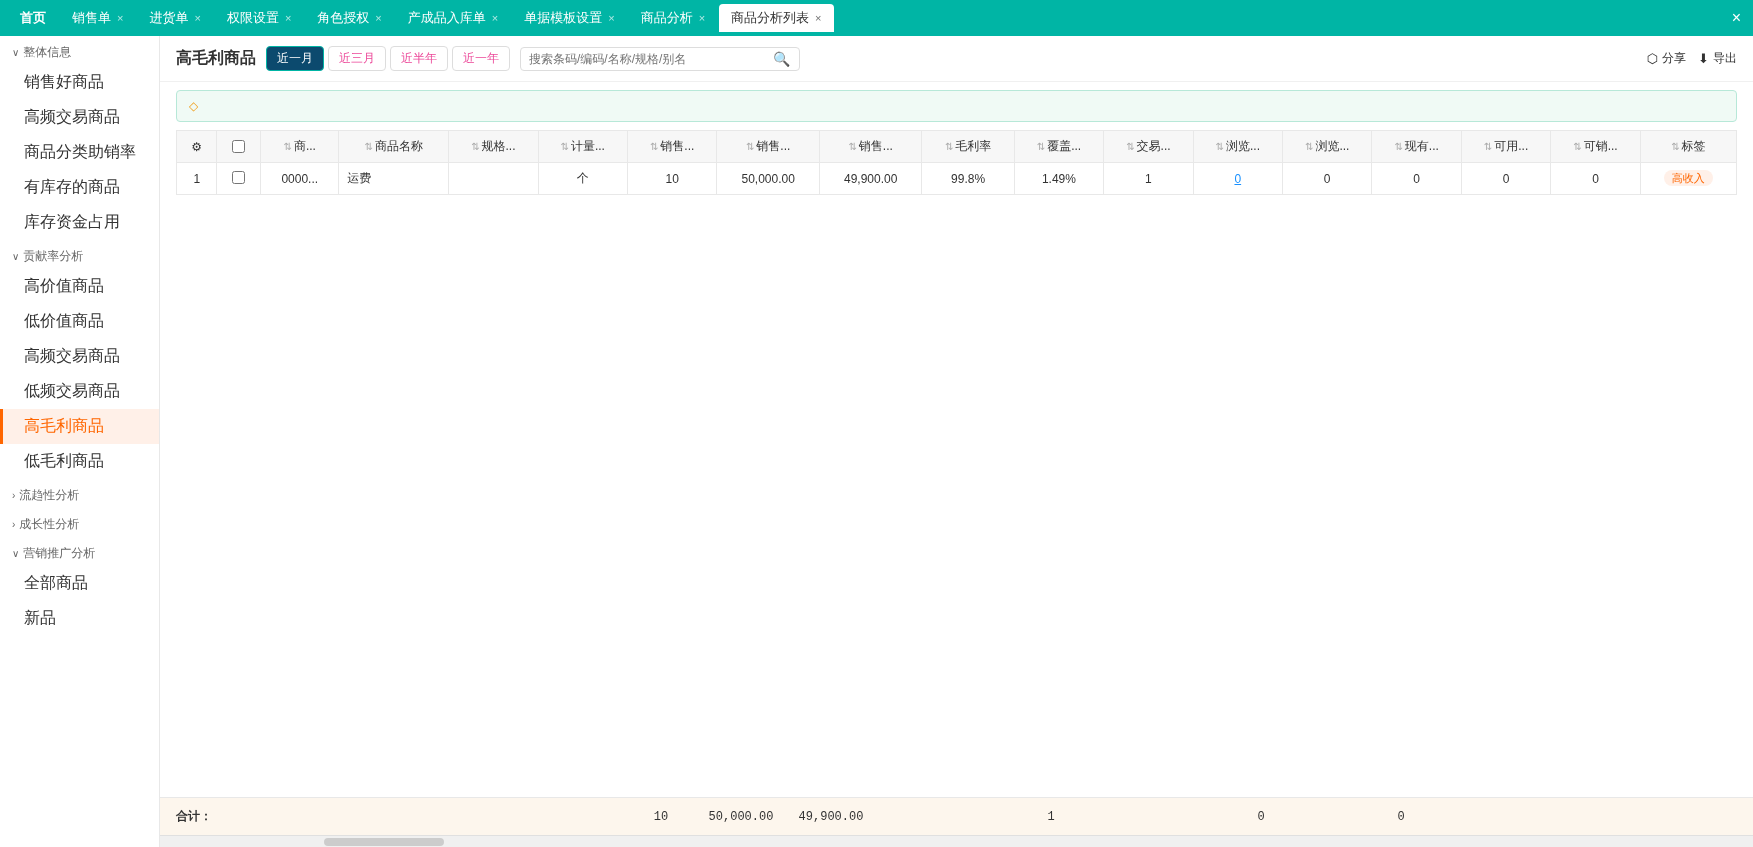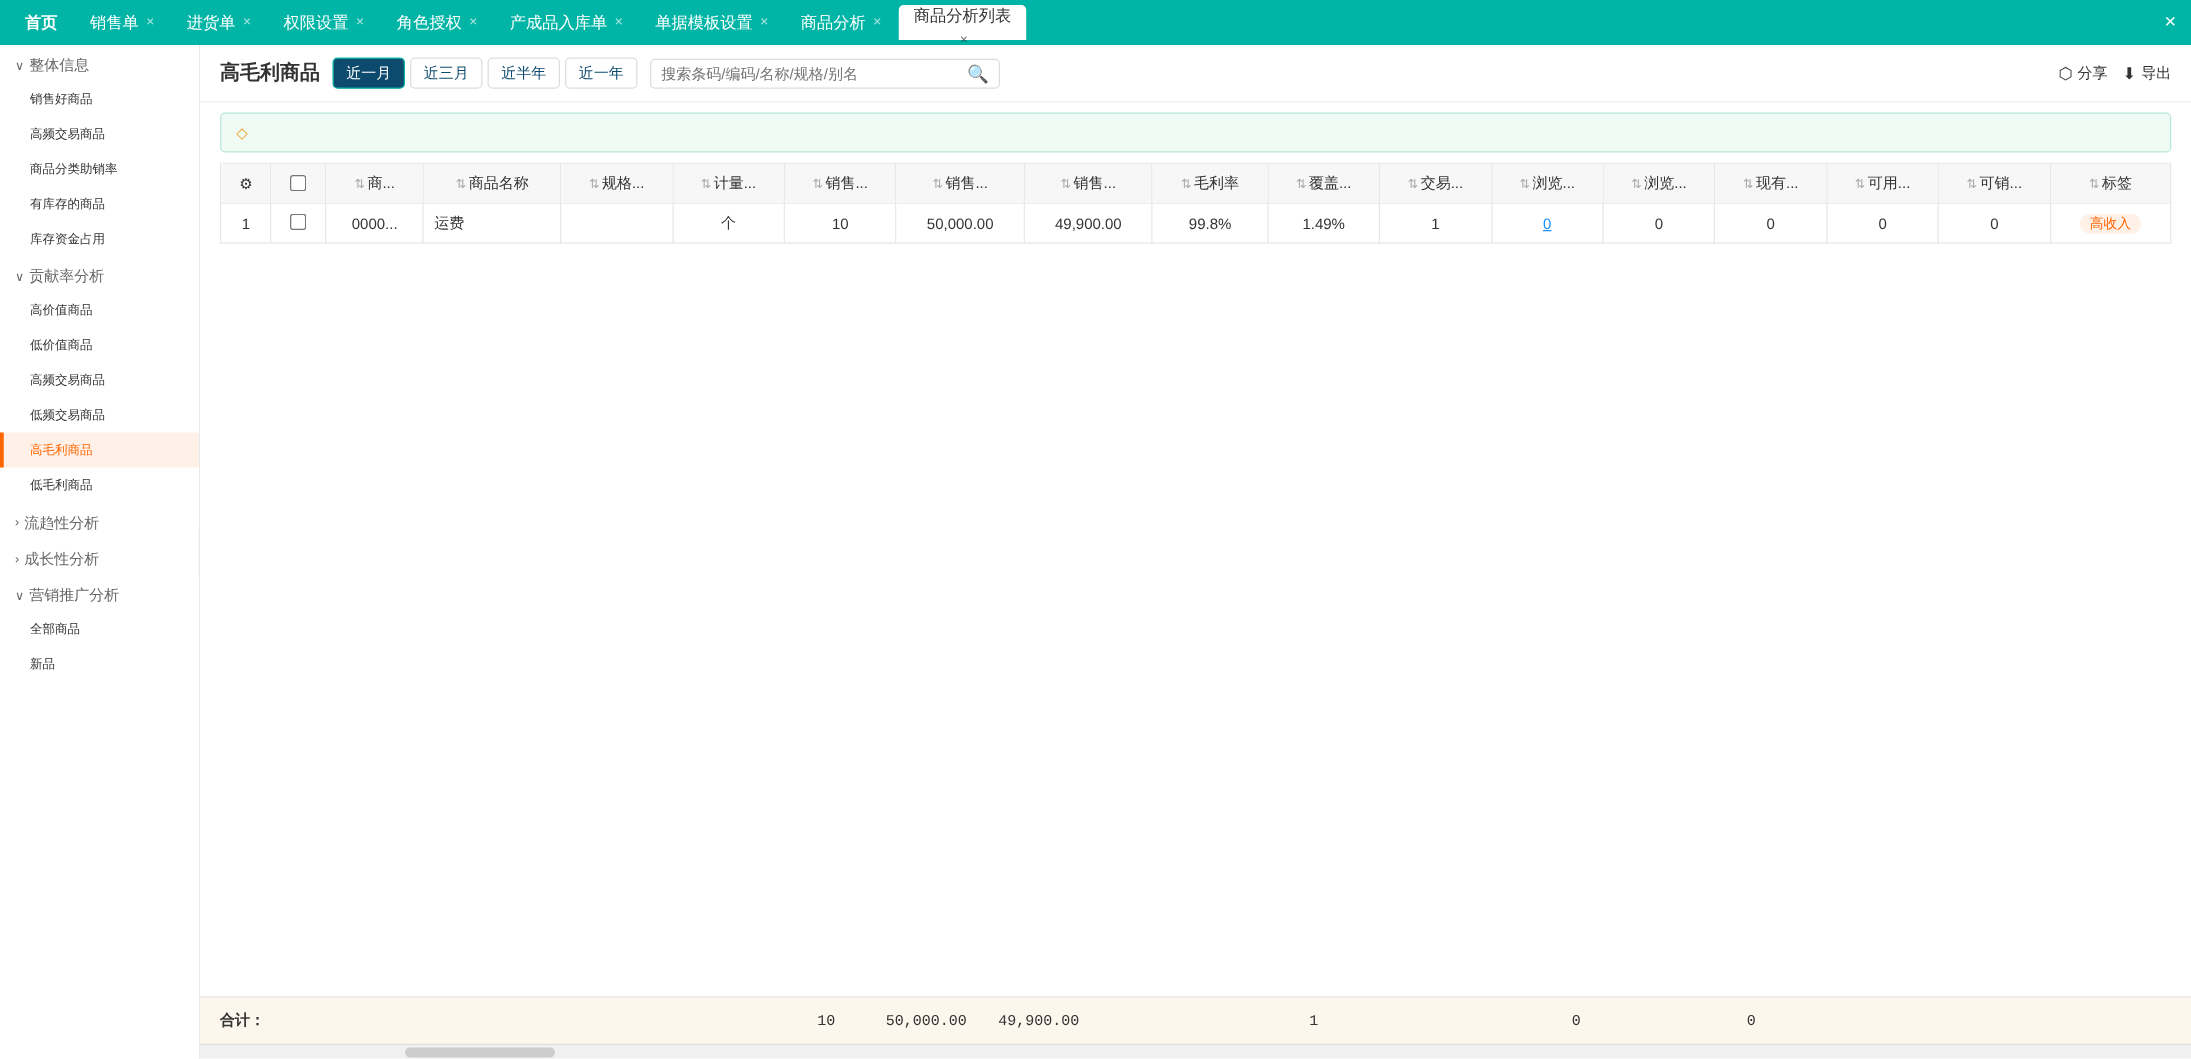--- a/index.html
+++ b/index.html
@@ -23,21 +23,20 @@
       border-radius: 4px 4px 0 0;
       cursor: pointer;
       color: #fff;
       font-size: 13px;
       white-space: nowrap;
       gap: 4px;
     }
     .nav-tab.active {
       background: #fff;
       color: #333;
-      flex-direction: column;
     }
     .nav-tab .close-x {
       font-size: 11px;
       color: inherit;
       opacity: 0.7;
       margin-left: 2px;
     }
     .nav-tab.home { font-weight: bold; }
     .top-nav-close {
       margin-left: auto;
@@ -85,21 +84,21 @@
       padding: 8px 12px 4px 12px;
       font-size: 12px;
       color: #666;
       cursor: pointer;
       gap: 4px;
     }
     .sidebar-group-title .arrow { font-size: 10px; }
     .sidebar-item {
       padding: 7px 12px 7px 24px;
       cursor: pointer;
-      font-size: 10px;
+      font-size: 16px;
       color: #333;
       white-space: nowrap;
       overflow: hidden;
       text-overflow: ellipsis;
     }
     .sidebar-item.active {
       background: #fff0e8;
       color: #ff6600;
       border-left: 3px solid #ff6600;
       padding-left: 21px;
@@ -128,21 +127,21 @@
       font-weight: bold;
       color: #333;
     }
     .date-filter-btn {
       background: #fff;
       border: 1px solid #ddd;
       border-radius: 4px;
       padding: 3px 10px;
       font-size: 12px;
       cursor: pointer;
-      color: #0c4a6e;
+      color: #ec4899;
     }
     .date-filter-btn.active {
       background: #0c4a6e;
       color: #fff;
       border-color: #00b5a5;
     }
     .search-box {
       display: flex;
       align-items: center;
       border: 1px solid #ddd;

